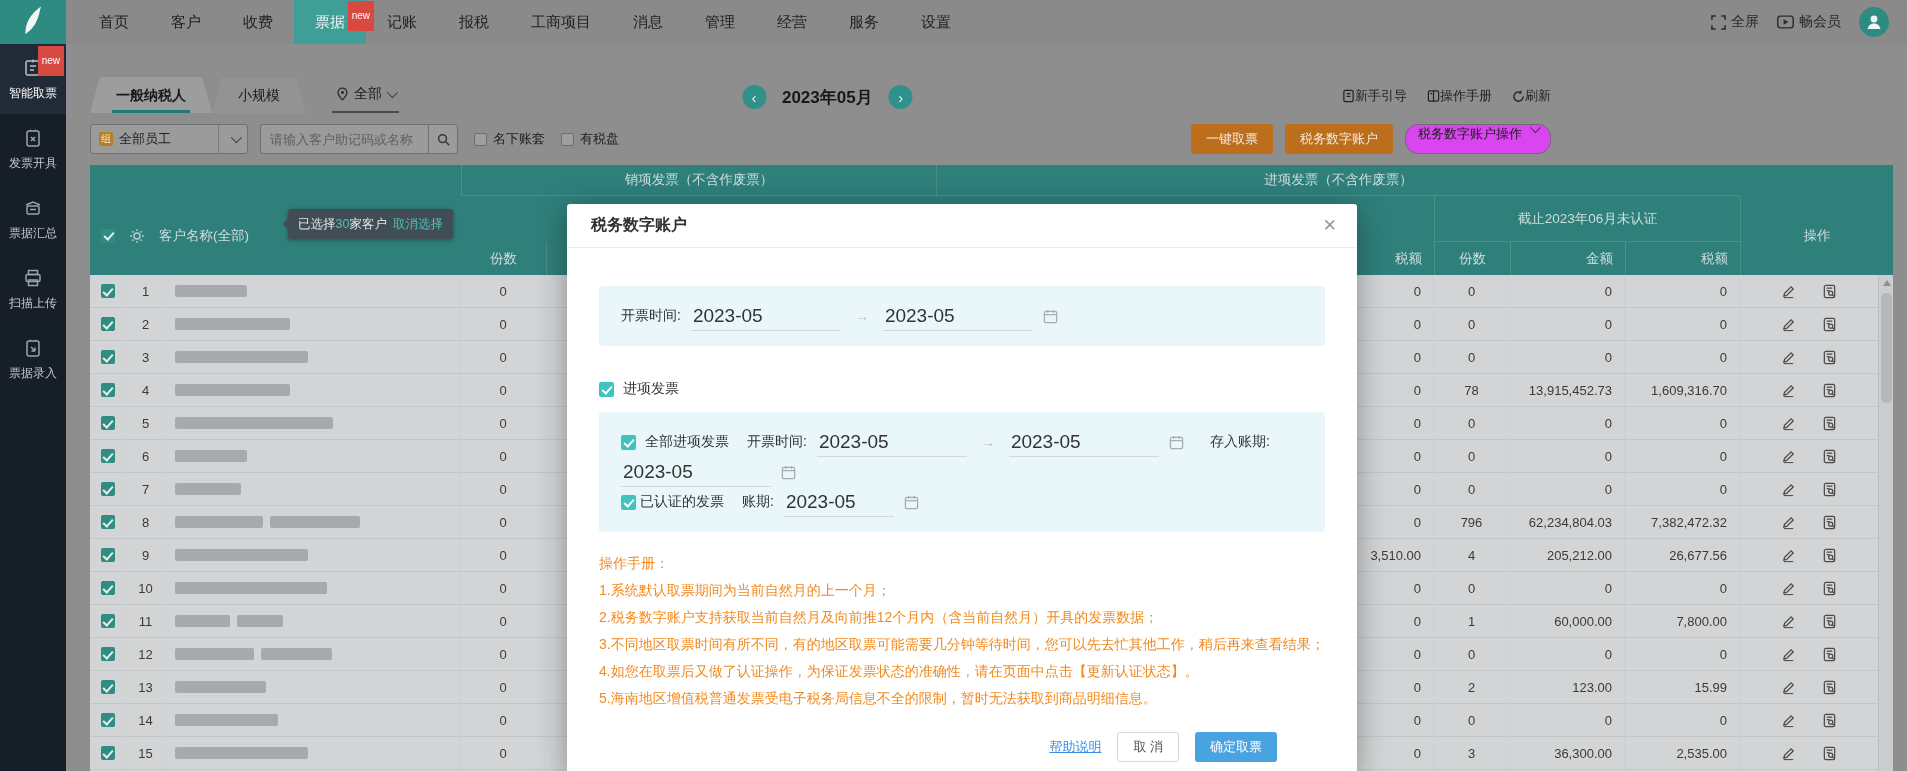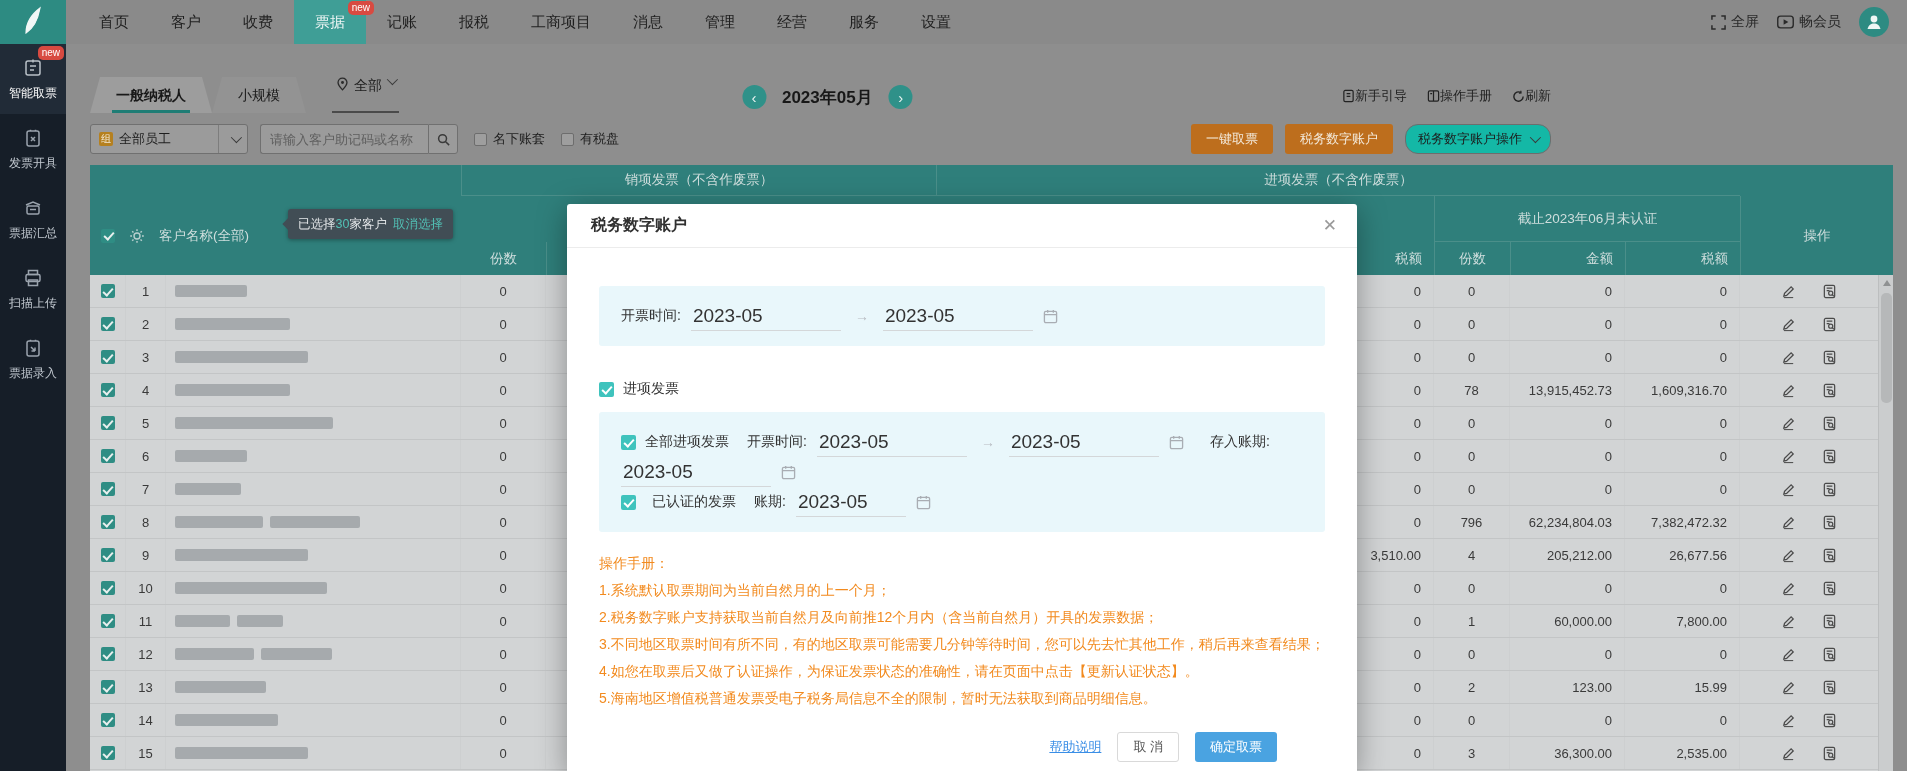--- a/index.html
+++ b/index.html
@@ -6,21 +6,21 @@
   html,body { width:1907px; height:771px; overflow:hidden; }
   body { font-family:"Liberation Sans","DejaVu Sans",sans-serif; font-size:14px; color:#2b2b2b; }
   #stage { position:relative; width:1907px; height:771px; background:#8e8e8e; overflow:hidden; }
 
   
   .navbar { position:absolute; left:0; top:0; width:1907px; height:44px; background:#8a8a8a; display:flex; align-items:center; z-index:10; }
   .logo { width:66px; height:44px; background:#2d8b82; display:flex; align-items:center; justify-content:center; flex:0 0 66px; }
   .nav-items { display:flex; align-items:center; height:44px; margin-left:12px; }
   .nav-item { position:relative; height:44px; line-height:44px; padding:0 21px; font-size:15px; color:#1f1f1f; cursor:pointer; white-space:nowrap; }
   .nav-item.active { background:#3f9e96; color:#eef6f5; }
-  .badge-new { position:absolute; top:1px; right:-8px; background:#d84a41; color:#fff; font-size:10px; line-height:14px; padding:0 4px; border-radius:5px; }
+  .badge-new { position:absolute; top:1px; right:-8px; background:#d84a41; color:#fff; font-size:10px; line-height:14px; padding:8px 4px; border-radius:0; }
   .nav-right { margin-left:auto; display:flex; align-items:center; gap:18px; padding-right:18px; color:#2a2a2a; font-size:14px; }
   .nav-right .nv { display:flex; align-items:center; gap:5px; cursor:pointer; }
   .avatar { width:30px; height:30px; border-radius:50%; background:#2d8b82; display:flex; align-items:center; justify-content:center; }
 
   
   .sidebar { position:absolute; left:0; top:44px; width:66px; height:727px; background:#161e28; z-index:9; }
   .side-item { position:relative; width:66px; padding:13px 0 12px; display:flex; flex-direction:column; align-items:center; gap:6px; cursor:pointer; }
   .side-item .lbl { font-size:12px; color:#c3cad1; letter-spacing:0; }
   .side-item.active { background:#212b37; }
   .side-item.active .lbl { color:#ffffff; }
@@ -28,21 +28,21 @@
   .sicon { width:22px; height:22px; display:flex; align-items:center; justify-content:center; }
 
   
   .main { position:absolute; left:66px; top:44px; width:1499px; height:727px; background:#8e8e8e; }
 
   
   .tabrow { position:absolute; left:24px; top:29px; right:14px; height:40px; display:flex; align-items:flex-end; }
   .tab { position:relative; height:36px; line-height:36px; padding:0 26px; font-size:14px; color:#191919; background:#939393; clip-path:polygon(10px 0, calc(100% - 10px) 0, 100% 100%, 0 100%); cursor:pointer; }
   .tab.active { background:#9d9d9d; font-weight:bold; }
   .tab.active::after { content:""; position:absolute; left:22px; right:22px; bottom:0; height:3px; background:#1f7d75; }
-  .region-sel { display:flex; align-items:flex-start; gap:5px; margin-left:26px; height:36px; color:#1c1c1c; cursor:pointer; border-bottom:2px solid #4a4a4a; padding:0 4px; }
+  .region-sel { display:flex; align-items:center; gap:5px; margin-left:26px; height:36px; color:#1c1c1c; cursor:pointer; border-bottom:2px solid #4a4a4a; padding:0 4px; }
   .caret { width:8px; height:8px; border-right:1.6px solid #3a3a3a; border-bottom:1.6px solid #3a3a3a; transform:rotate(45deg) translateY(-2px); }
   .period-nav { position:absolute; left:50%; transform:translateX(-46%); bottom:4px; display:flex; align-items:center; gap:16px; }
   .pn-btn { width:24px; height:24px; border-radius:50%; background:#2f9189; color:#e8f4f2; display:flex; align-items:center; justify-content:center; font-size:15px; cursor:pointer; line-height:1; }
   .period-lbl { font-size:17px; font-weight:bold; color:#181818; }
   .tr-links { margin-left:auto; display:flex; align-items:center; gap:20px; font-size:13px; color:#222; padding-bottom:8px; }
   .tr-link { display:flex; align-items:center; gap:0; cursor:pointer; }
 
   
   .filterrow { position:absolute; left:24px; top:80px; right:14px; height:30px; display:flex; align-items:center; }
   .staff-dd { width:158px; height:30px; background:#9b9b9b; border:1px solid #707070; border-radius:3px; display:flex; align-items:center; padding:0 8px; gap:6px; cursor:pointer; }
@@ -50,21 +50,21 @@
   .staff-dd .txt { font-size:13px; color:#1e1e1e; flex:1; }
   .staff-dd .sep { width:1px; height:28px; background:#7d7d7d; margin-right:6px; }
   .search-box { display:flex; margin-left:12px; }
   .search-input { width:168px; height:30px; background:#9b9b9b; border:1px solid #707070; border-right:none; border-radius:3px 0 0 3px; padding:6px 9px; font-size:13px; color:#2b2b2b; font-family:inherit; }
   .search-input::placeholder { color:#5f5f5f; opacity:1; }
   .search-btn { width:30px; height:30px; background:#9b9b9b; border:1px solid #707070; border-radius:0 3px 3px 0; display:flex; align-items:center; justify-content:center; cursor:pointer; }
   .f-check { display:flex; align-items:center; gap:6px; margin-left:16px; font-size:13px; color:#1f1f1f; cursor:pointer; }
   .box-empty { width:13px; height:13px; background:#9e9e9e; border:1px solid #6d6d6d; border-radius:2px; }
   .fr-buttons { margin-left:auto; display:flex; align-items:center; gap:12px; }
   .btn-orange { height:30px; padding:0 15px; background:#bd6e1d; color:#f3e9da; border:none; border-radius:3px; font-size:13px; font-family:inherit; cursor:pointer; }
-  .btn-dd { height:30px; padding:0 12px; background:#14b8a6; color:#1d1d1d; border:1px solid #6d6d6d; border-radius:13px; font-size:13px; display:flex; align-items:center; gap:8px; cursor:pointer; }
+  .btn-dd { height:30px; padding:0 12px; background:#d946ef; color:#1d1d1d; border:1px solid #6d6d6d; border-radius:13px; font-size:13px; display:flex; align-items:flex-start; gap:8px; cursor:pointer; }
 
   
   .table { position:absolute; left:24px; top:121px; width:1803px; height:606px; }
   .thead { position:relative; width:1803px; height:110px; background:#2f7f7b; color:#cfdedd; font-size:13.5px; }
   .hcell { position:absolute; display:flex; align-items:center; justify-content:center; border-left:1px solid #4b8f8a; }
   .hcell.no-bl { border-left:none; }
   .hcell.bb { border-bottom:1px solid #4b8f8a; }
   .hcell.right { justify-content:flex-end; padding-right:12px; }
   .hleft { position:absolute; left:0; top:31px; width:371px; height:79px; display:flex; align-items:center; padding-left:11px; gap:14px; }
   .gear { opacity:.85; }
@@ -934,21 +934,21 @@
           <input class="d-input" value="2023-05" style="">
           <span class="cal">
             <svg width="15" height="15" viewBox="0 0 16 16" fill="none" stroke="#a9adb3" stroke-width="1.4">
                 <rect x="1.5" y="2.5" width="13" height="12" rx="1.5"></rect>
                 <path d="M5 1 V4 M11 1 V4 M1.5 6 H14.5"></path>
               </svg>
           </span>
         </div>
         <div class="p-line">
           <span class="mchk"></span>
-          <span style="margin-left:16px; margin-right:18px;">已认证的发票</span>
+          <span style="margin-left:4px; margin-right:18px;">已认证的发票</span>
           <span class="d-label">账期:</span>
           <input class="d-input short" value="2023-05" style="">
           <span class="cal">
             <svg width="15" height="15" viewBox="0 0 16 16" fill="none" stroke="#a9adb3" stroke-width="1.4">
                 <rect x="1.5" y="2.5" width="13" height="12" rx="1.5"></rect>
                 <path d="M5 1 V4 M11 1 V4 M1.5 6 H14.5"></path>
               </svg>
           </span>
         </div>
       </div>

